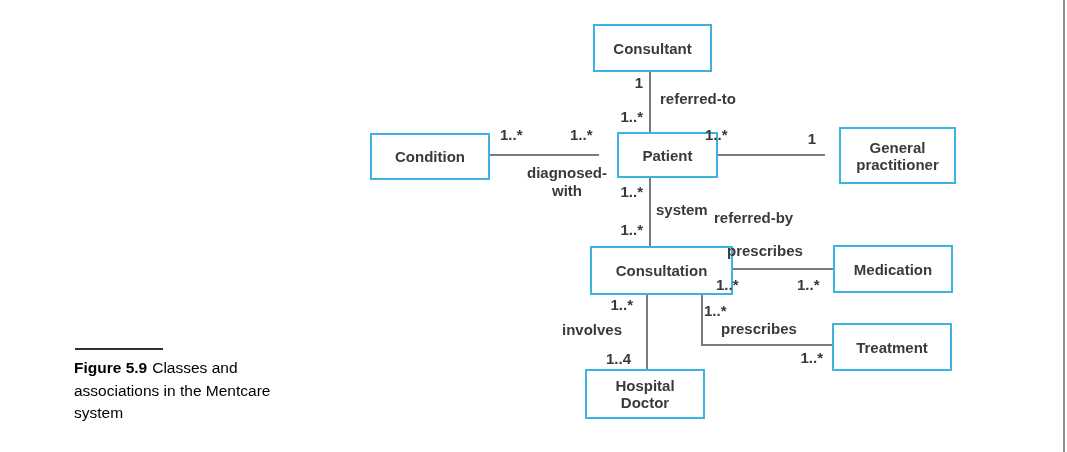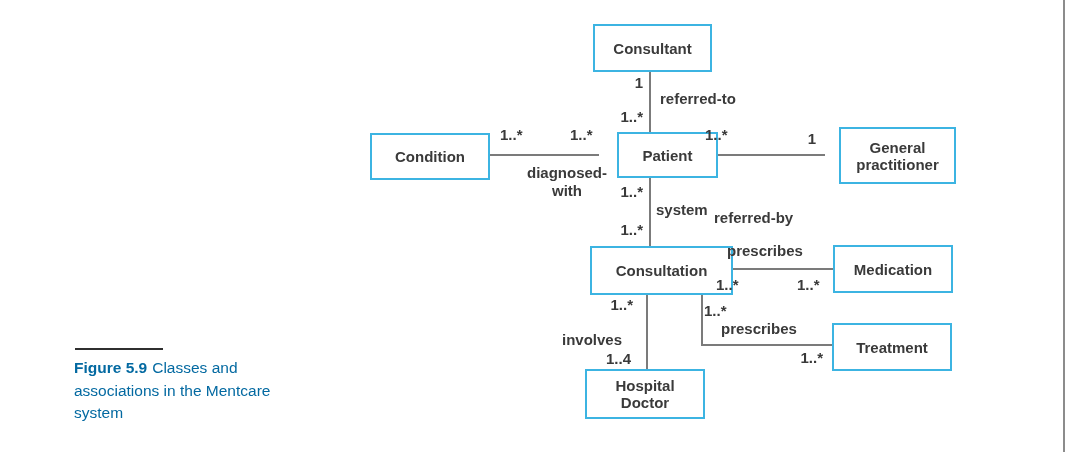--- a/index.html
+++ b/index.html
@@ -29,21 +29,21 @@
     position:absolute;
     font-size:15px;font-weight:600;color:#3a3a3a;
     white-space:nowrap;z-index:3;line-height:17px;
   }
   .lbl.r{text-align:right;}
   .lbl.wrap{white-space:normal;text-align:center;line-height:18px;}
   
   .caption-rule{position:absolute;background:#2f2f2f;z-index:2;}
   .caption{
     position:absolute;left:74px;top:357px;width:198px;
-    font-size:15.5px;line-height:22.5px;color:#0369a1;z-index:2;
+    font-size:15.5px;line-height:22.5px;color:#000000;z-index:2;
   }
   .caption b{font-weight:bold;margin-right:5px;}
   
   .page-edge{position:absolute;background:#8c8c8c;z-index:0;}
 </style>
 </head>
 <body>
 
 <div id="stage">
 
@@ -104,21 +104,21 @@
 
   <div class="lbl r" style="left:611px;top:183px;width:32px;">1..*</div>
   <div class="lbl" style="left:656px;top:201px;">system</div>
   <div class="lbl r" style="left:611px;top:221px;width:32px;">1..*</div>
 
   <div class="lbl" style="left:727px;top:242px;">prescribes</div>
   <div class="lbl" style="left:716px;top:276px;">1..*</div>
   <div class="lbl" style="left:797px;top:276px;">1..*</div>
 
   <div class="lbl r" style="left:601px;top:296px;width:32px;">1..*</div>
-  <div class="lbl" style="left:562px;top:321px;margin-top:10px;">involves</div>
+  <div class="lbl" style="left:562px;top:321px;">involves</div>
   <div class="lbl" style="left:606px;top:350px;">1..4</div>
 
   <div class="lbl" style="left:704px;top:302px;">1..*</div>
   <div class="lbl" style="left:721px;top:320px;">prescribes</div>
   <div class="lbl r" style="left:791px;top:349px;width:32px;">1..*</div>
 
   <div class="caption-rule" style="left:75px;top:348px;width:88px;height:2px;"></div>
   <div class="caption">
     <b>Figure 5.9</b><span>Classes and associations in the Mentcare system</span>
   </div>

